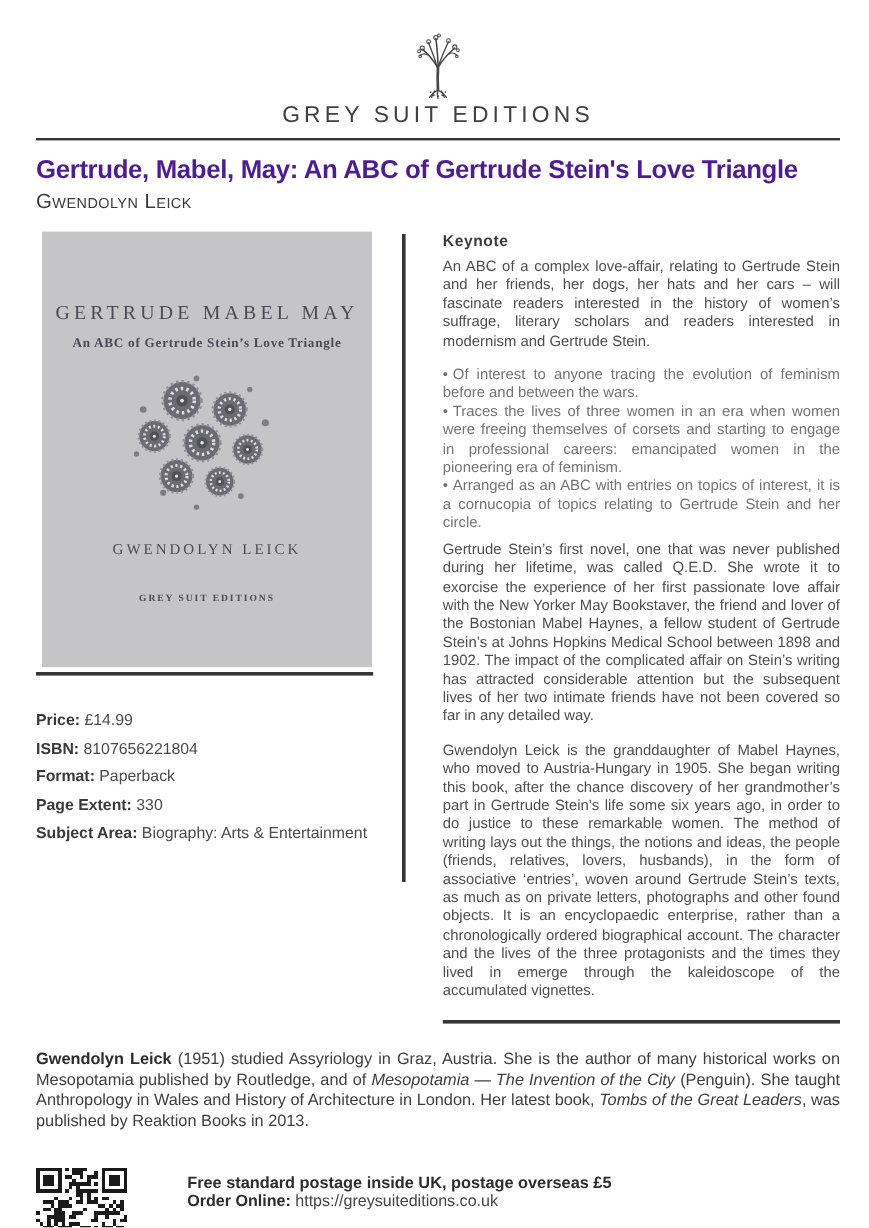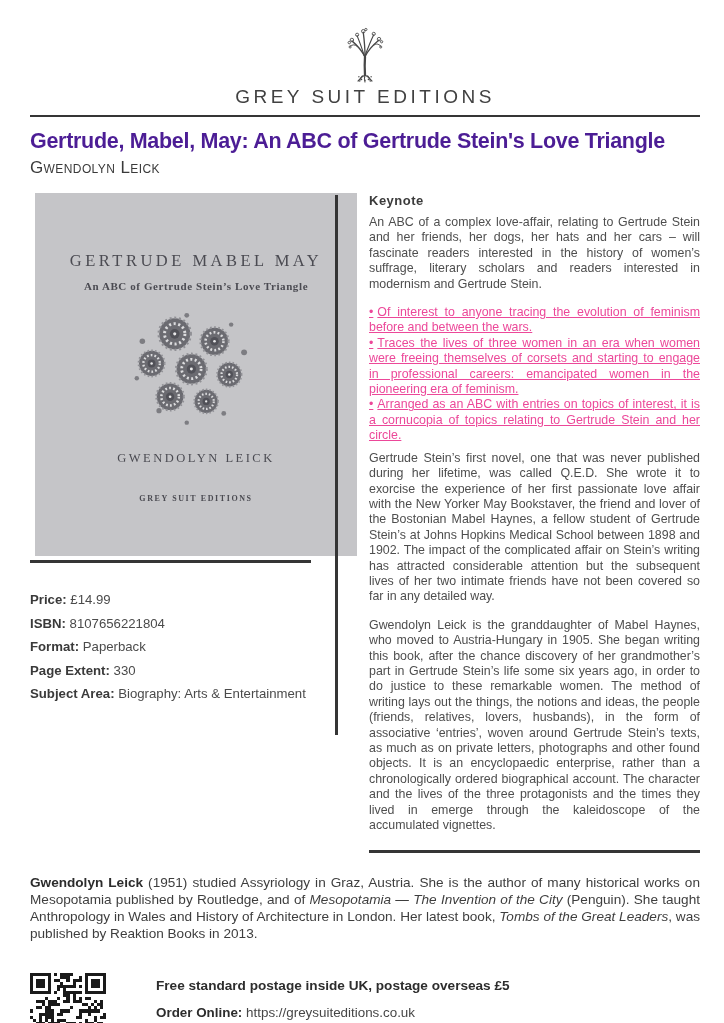--- a/index.html
+++ b/index.html
@@ -17,51 +17,51 @@
   
   h1 { font-size:21.5px; font-weight:700; color:#4c1d95; margin:12px 0 0;
        letter-spacing:-0.3px; white-space:nowrap; }
   .author { font-variant:small-caps; font-size:17px; color:#3a3a3a; margin-top:4px; letter-spacing:0.4px; }
   
   .columns { position:relative; display:flex; margin-top:15px; }
   .left-col { flex:0 0 305px; width:305px; }
   .divider { position:absolute; left:305px; top:2px; width:3px; height:540px; background:#353535; }
   .right-col { flex:1; margin-left:34px; min-width:0; }
   
-  .cover { position:relative; width:322px; height:363px; margin-left:5px;
+  .cover { position:relative; width:275px; height:363px; margin-left:5px;
            background:#c5c5c8; text-align:center;
            font-family:"Liberation Serif", serif; color:#4b4b52; }
   .cover-title { padding-top:58px; font-size:16.5px; letter-spacing:3.5px; }
   .cover-subtitle { margin-top:9px; font-size:11px; font-weight:700; letter-spacing:0.6px; }
   .flowers { display:block; margin:12px auto 0; }
   .cover-author { position:absolute; top:258px; width:100%; font-size:12.5px; letter-spacing:2.5px; }
   .cover-publisher { position:absolute; top:301px; width:100%; font-size:8px; font-weight:700; letter-spacing:1.6px; }
   .rule-left { height:3px; margin-top:4px; width:281px; }
   
   .details { margin-top:29px; }
   .detail-row { font-size:13.2px; color:#4b4b4b; margin-bottom:8.5px; }
   .detail-row b { color:#3a3a3a; }
   
   h3 { font-size:13px; font-weight:700; color:#3b3b3b; letter-spacing:0.5px; margin:0 0 7px; }
   .right-col p { font-size:12.4px; line-height:15.4px; color:#4e4e4e; margin:0 0 13px; }
   .just { text-align:justify; }
   .section-gap { margin-top:26px; }
-  .features { list-style:none; margin:0 0 7px; padding:0; font-size:12.4px; line-height:15.4px; color:#ec4899;text-decoration:underline; }
+  .features { list-style:none; margin:0 0 7px; padding:0; font-size:12.4px; line-height:15.4px; color:#737373; }
   .features li { text-align:justify; }
   .bullet { margin-right:4px; }
   .rule-right { height:3px; margin-top:17px; }
   
   .bio { margin:21px 0 0; font-size:13.6px; line-height:17px; color:#3e3e3e; text-align:justify; }
   .bio b { color:#2c2c2c; }
   .bio i { font-style:italic; }
   
   .footer { display:flex; margin-top:31px; align-items:flex-start; }
   .qr { width:76px; height:76px; flex:none; }
   .footer-text { margin-left:50px; padding-top:5px; }
-  .postage { font-weight:700; font-size:13.6px; color:#2d2d2d; margin-bottom:12px; }
+  .postage { font-weight:700; font-size:13.6px; color:#2d2d2d; }
   .order-line { font-size:13.4px; color:#464646; margin-bottom:9px; }
   .order-line b { color:#2d2d2d; }
   .link { color:#464646; text-decoration:none; cursor:pointer; }
 </style>
 </head>
 <body>
 
 <div class="page">
 
   <header class="header">

